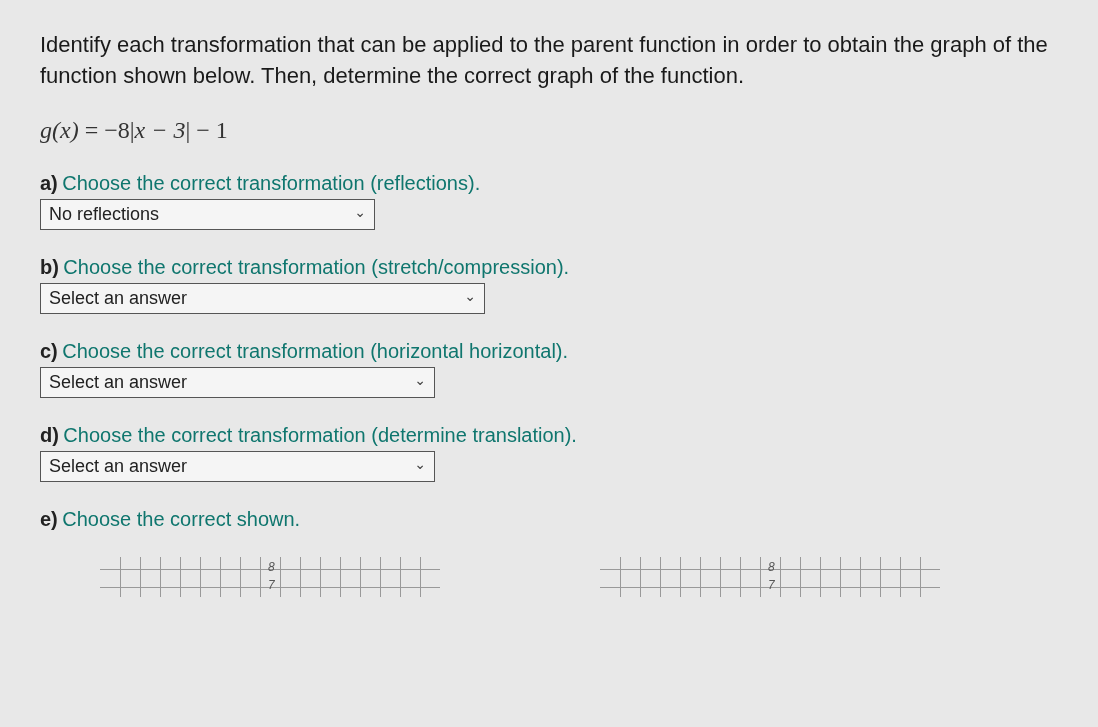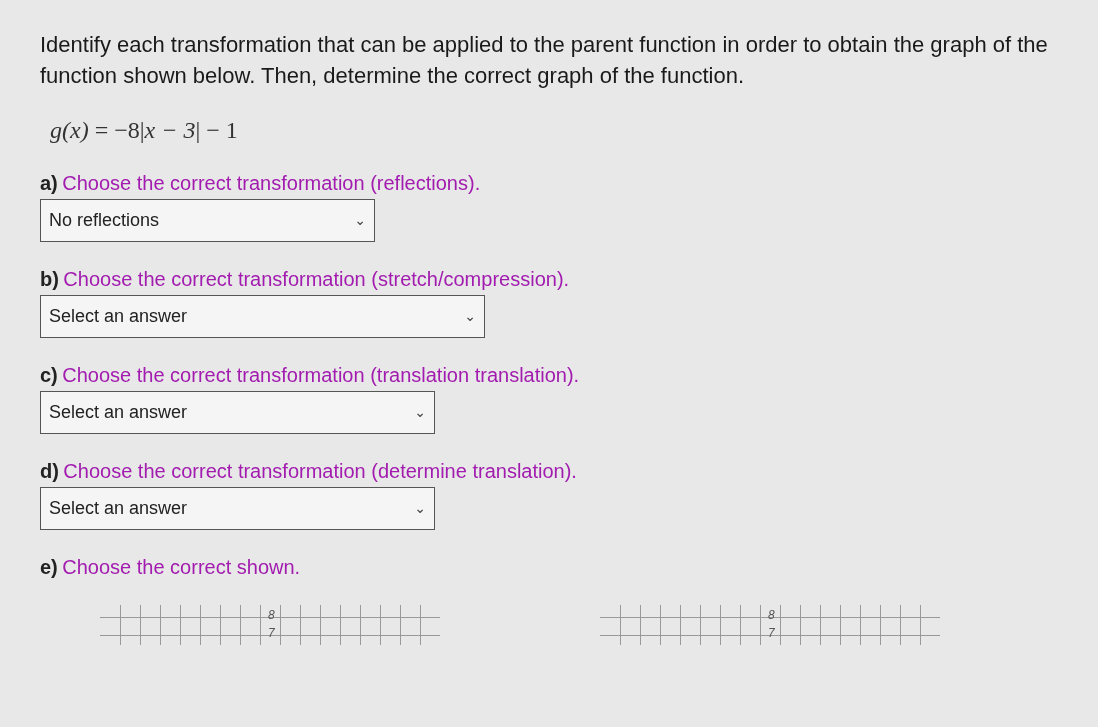--- a/index.html
+++ b/index.html
@@ -21,47 +21,45 @@
       line-height: 1.4;
       margin-bottom: 25px;
       color: #1a1a1a;
     }
     .equation {
       font-family: 'Times New Roman', serif;
       font-size: 24px;
       font-style: italic;
       margin-bottom: 28px;
       color: #333;
-      margin-left: 10px;
     }
     .equation .abs {
       font-style: normal;
     }
     .equation .num {
       font-style: normal;
     }
     .part {
       margin-bottom: 26px;
     }
     .part-label {
       font-weight: bold;
       font-size: 20px;
     }
     .part-text {
       font-size: 20px;
-      color: #a21caf;
+      color: #0f766e;
       display: inline;
     }
     .dropdown {
       margin-top: 4px;
       display: flex;
-      align-items: center;
       border: 1px solid #555;
       background: #f5f5f5;
-      padding: 10px 8px;
+      padding: 4px 8px;
       font-size: 18px;
       color: #222;
       cursor: pointer;
       width: fit-content;
       min-height: 28px;
     }
     .dropdown .dd-text {
       flex: 1;
       padding-right: 20px;
     }
@@ -125,21 +123,21 @@
   <span class="part-label">b)</span>
   <span class="part-text"> Choose the correct transformation (stretch/compression).</span>
   <div class="dropdown dd-b">
     <span class="dd-text">Select an answer</span>
     <span class="chevron">⌄</span>
   </div>
 </div>
 
 <div class="part">
   <span class="part-label">c)</span>
-  <span class="part-text"> Choose the correct transformation (translation translation).</span>
+  <span class="part-text"> Choose the correct transformation (horizontal horizontal).</span>
   <div class="dropdown dd-c">
     <span class="dd-text">Select an answer</span>
     <span class="chevron">⌄</span>
   </div>
 </div>
 
 <div class="part">
   <span class="part-label">d)</span>
   <span class="part-text"> Choose the correct transformation (determine translation).</span>
   <div class="dropdown dd-d">

